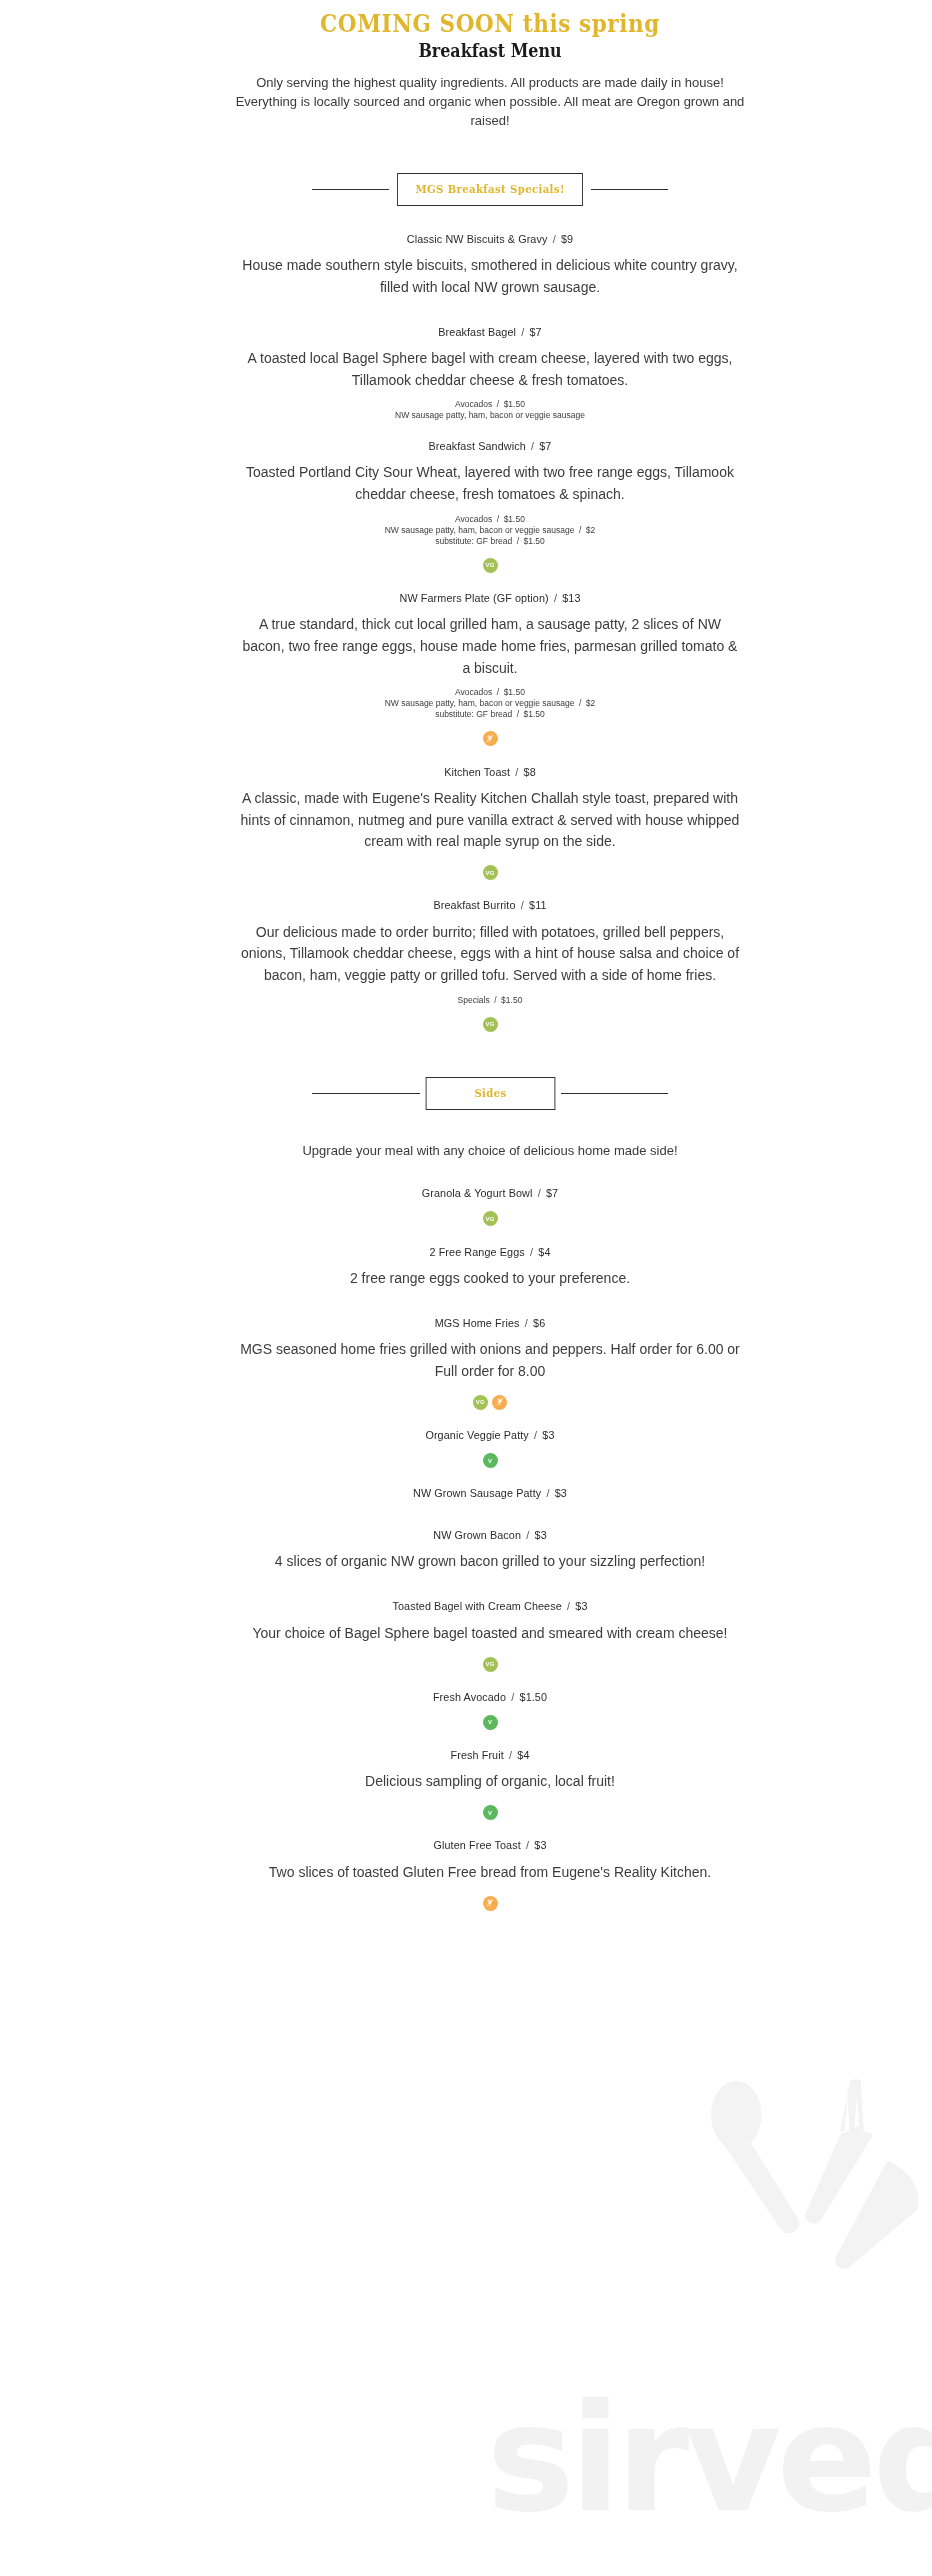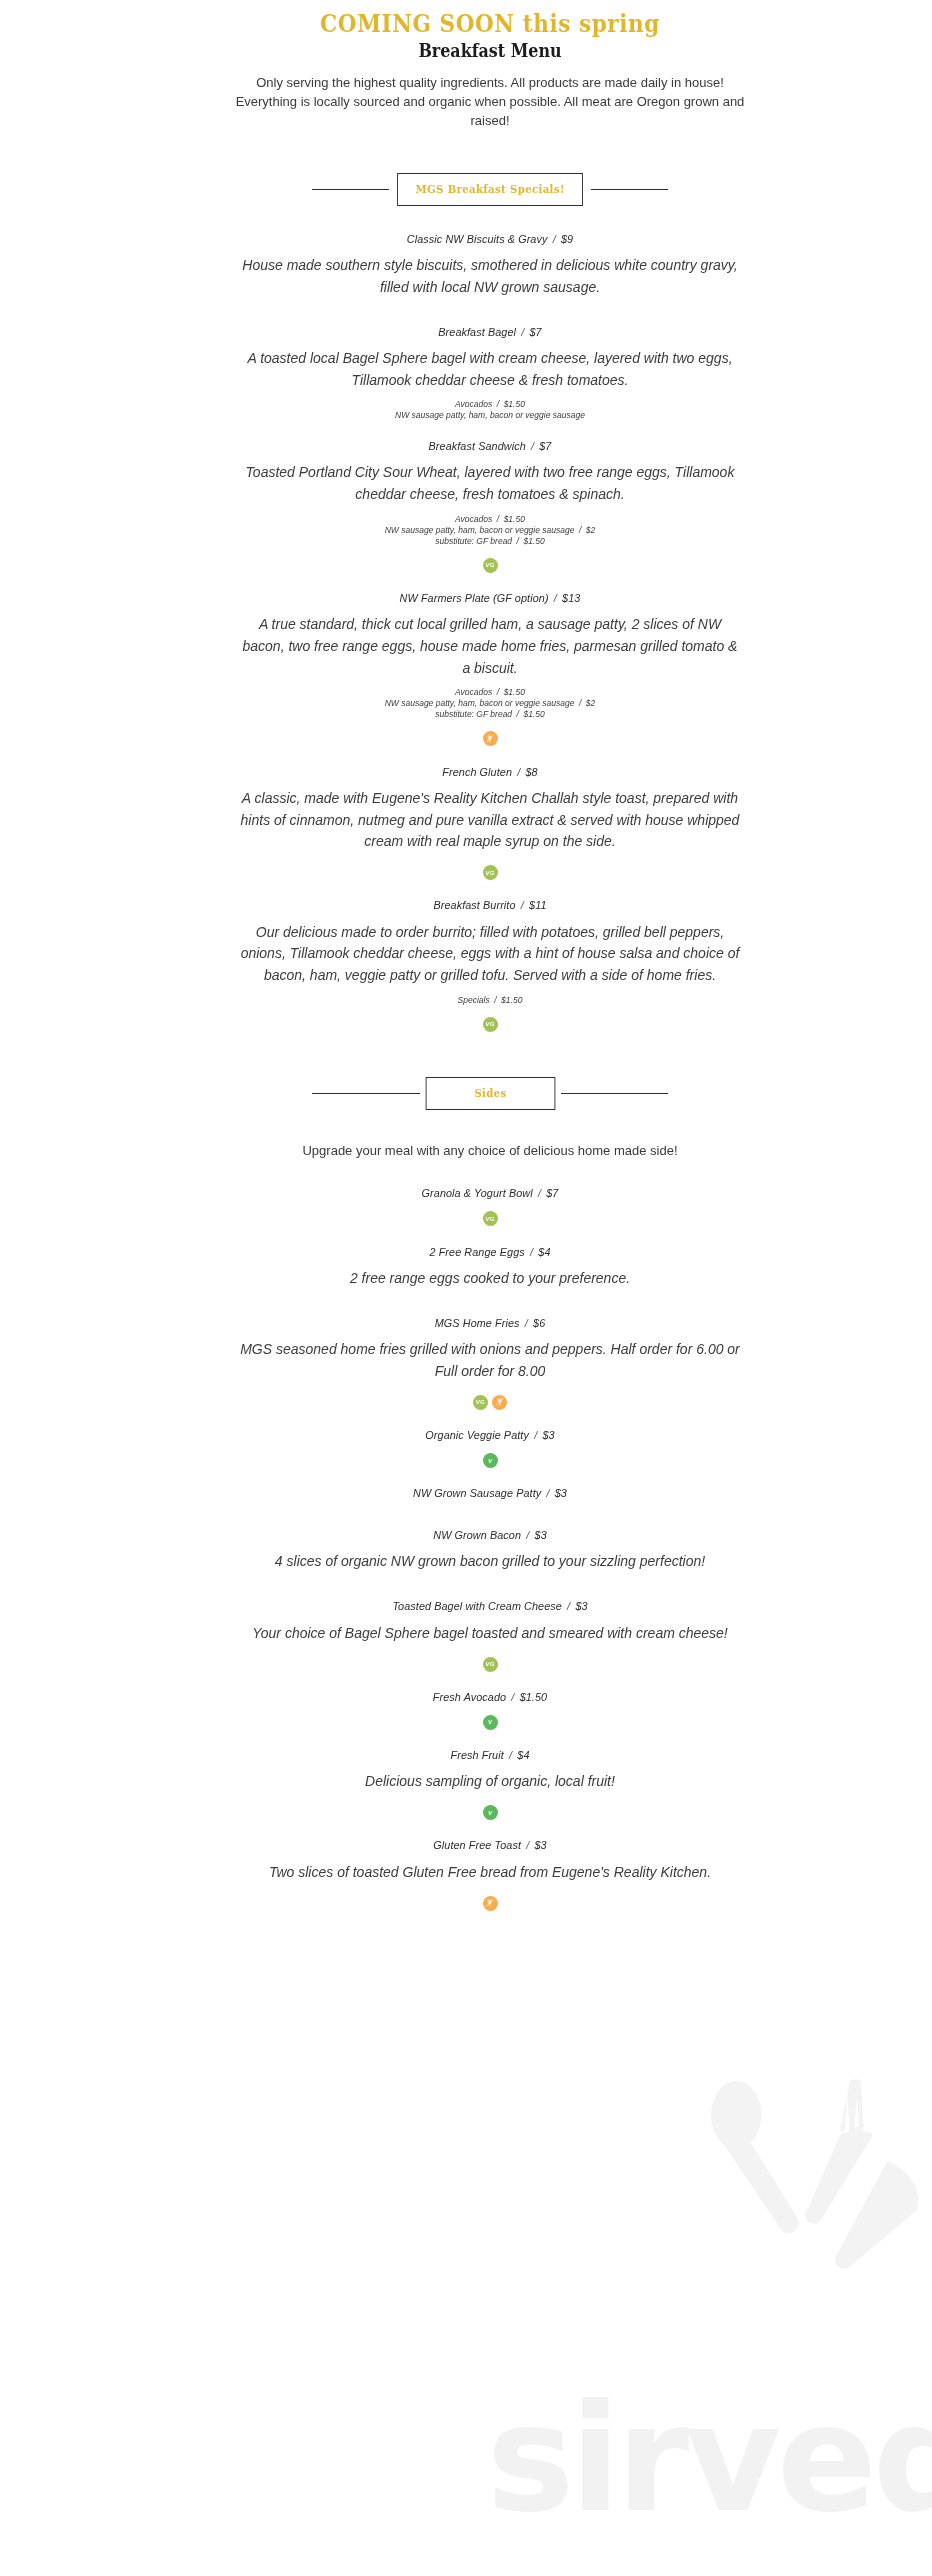--- a/index.html
+++ b/index.html
@@ -101,21 +101,21 @@
     font-size: 11px;
     font-weight: 700;
     color: #e0b62c;
     letter-spacing: 0.4px;
     transform: scaleX(0.92);
     background: #fff;
   }
 
   
   .items { margin-top: 10.4px; }
-  .item { padding: 16.3px 0 3px; font-style: italic; }
+  .item { padding: 16.3px 0 3px; }
   .item-title {
     font-size: 10.8px;
     color: #2b2b2b;
     font-weight: 400;
     letter-spacing: 0.1px;
     margin-bottom: 10.4px;
   }
   .item-title .sep { margin: 0 5.2px; color: #555; }
   .item-title .price { font-weight: 400; }
   .item-desc {
@@ -222,21 +222,21 @@
                   <path d="M12 9 C9 9 7.5 7 7.5 4.5 C10.5 4.5 12 6.5 12 9 Z"></path>
                   <path d="M12 9 C15 9 16.5 7 16.5 4.5 C13.5 4.5 12 6.5 12 9 Z"></path>
                   <path d="M12 14 C9 14 7.5 12 7.5 9.5 C10.5 9.5 12 11.5 12 14 Z"></path>
                   <path d="M12 14 C15 14 16.5 12 16.5 9.5 C13.5 9.5 12 11.5 12 14 Z"></path>
                   <path d="M3.5 20.5 L20.5 3.5"></path>
                 </svg>
               </div>
             </div>
           </div>
           <div class="item">
-            <div class="item-title"><span>French Gluten</span><span class="sep">/</span><span class="price">$8</span></div>
+            <div class="item-title"><span>Kitchen Toast</span><span class="sep">/</span><span class="price">$8</span></div>
             <div class="item-desc">A classic, made with Eugene's Reality Kitchen Challah style toast, prepared with hints of cinnamon, nutmeg and pure vanilla extract &amp; served with house whipped cream with real maple syrup on the side.</div>
             <div class="badges">
               <div class="badge vg">VG</div>
             </div>
           </div>
           <div class="item">
             <div class="item-title"><span>Breakfast Burrito</span><span class="sep">/</span><span class="price">$11</span></div>
             <div class="item-desc">Our delicious made to order burrito; filled with potatoes, grilled bell peppers, onions, Tillamook cheddar cheese, eggs with a hint of house salsa and choice of bacon, ham, veggie patty or grilled tofu. Served with a side of home fries.</div>
             <div class="addon"><span>Specials</span><span class="sep">/</span><span>$1.50</span></div>
             <div class="badges">

